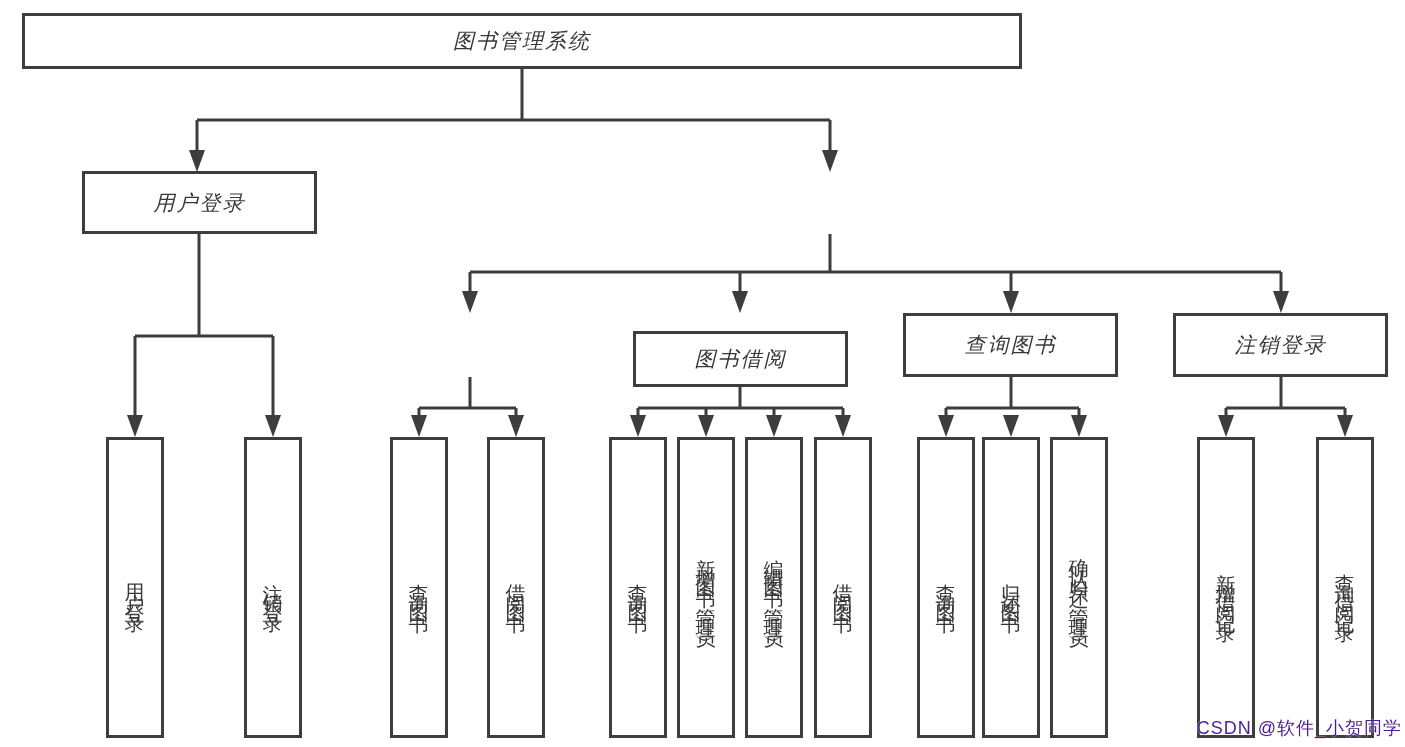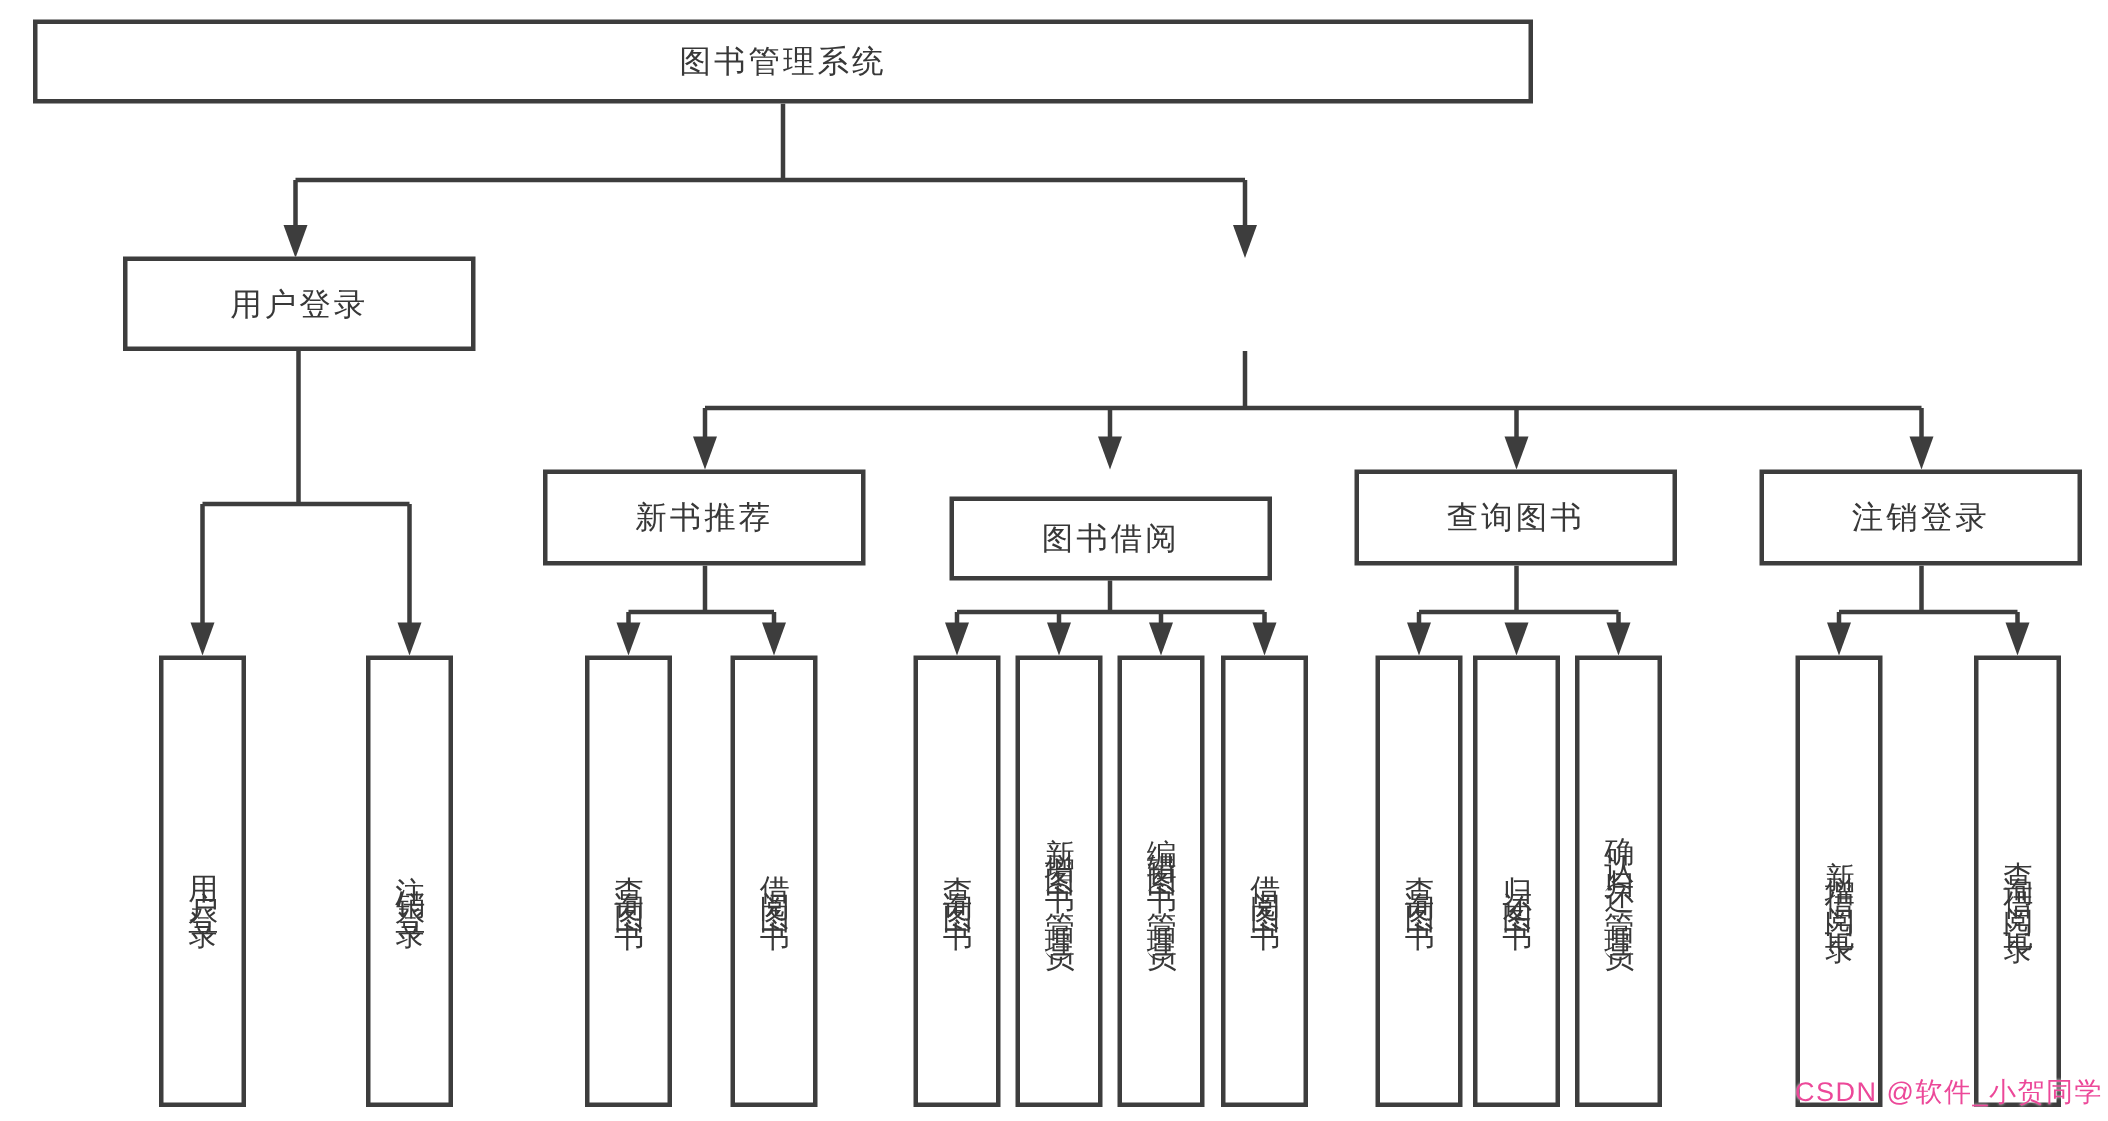--- a/index.html
+++ b/index.html
@@ -22,20 +22,21 @@
     pointer-events: none;
   }
   .box {
     position: absolute;
     box-sizing: border-box;
     border: 3px solid #3d3d3d;
     background: #ffffff;
     display: flex;
     align-items: center;
     justify-content: center;
+    font-style: italic;
   }
   .lbl {
     font-size: 21px;
     color: #383838;
     letter-spacing: 2px;
     white-space: nowrap;
   }
   .leaf {
     position: absolute;
     box-sizing: border-box;
@@ -55,21 +56,21 @@
     line-height: 1;
     letter-spacing: 10px;
     color: #383838;
     white-space: nowrap;
   }
   .watermark {
     position: absolute;
     top: 716px;
     right: 3px;
     font-size: 18px;
-    color: #ec4899;
+    color: #4c1d95;
     letter-spacing: 1px;
     white-space: nowrap;
     text-shadow: 0 0 2px #ffffff;
   }
 </style>
 </head>
 <body>
 
 <div class="canvas">
 
@@ -114,23 +115,20 @@
   </svg>
 
   <div class="box" style="left:22px; top:13px; width:1000px; height:56px">
     <span class="lbl">图书管理系统</span>
   </div>
 
   <div class="box" style="left:82px; top:171px; width:235px; height:63px">
     <span class="lbl">用户登录</span>
   </div>
 
-  <div class="box" style="left:362px; top:313px; width:215px; height:64px">
-    <span class="lbl">新书推荐</span>
-  </div>
   <div class="box" style="left:633px; top:331px; width:215px; height:56px">
     <span class="lbl">图书借阅</span>
   </div>
   <div class="box" style="left:903px; top:313px; width:215px; height:64px">
     <span class="lbl">查询图书</span>
   </div>
   <div class="box" style="left:1173px; top:313px; width:215px; height:64px">
     <span class="lbl">注销登录</span>
   </div>
 

